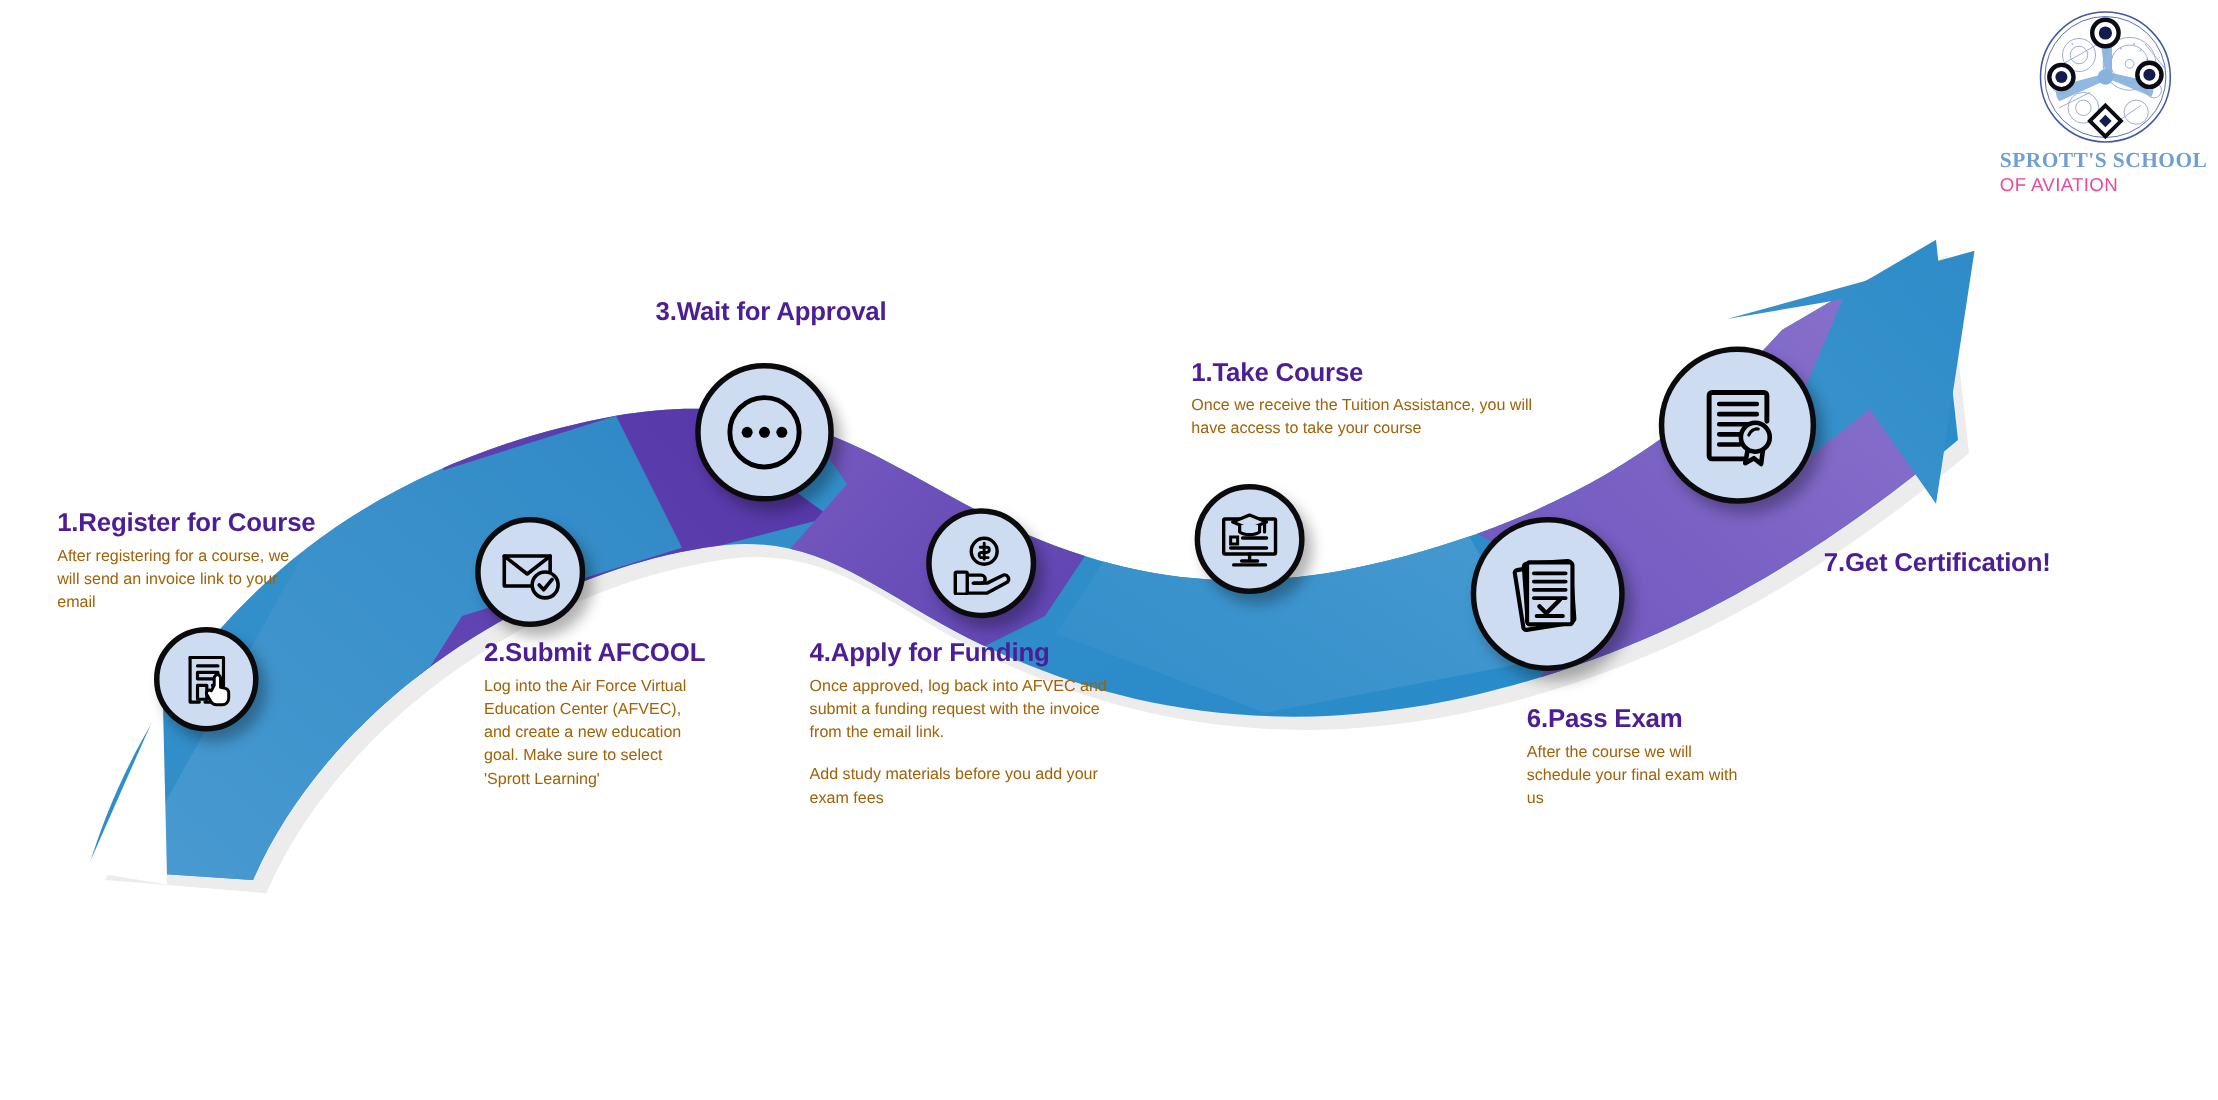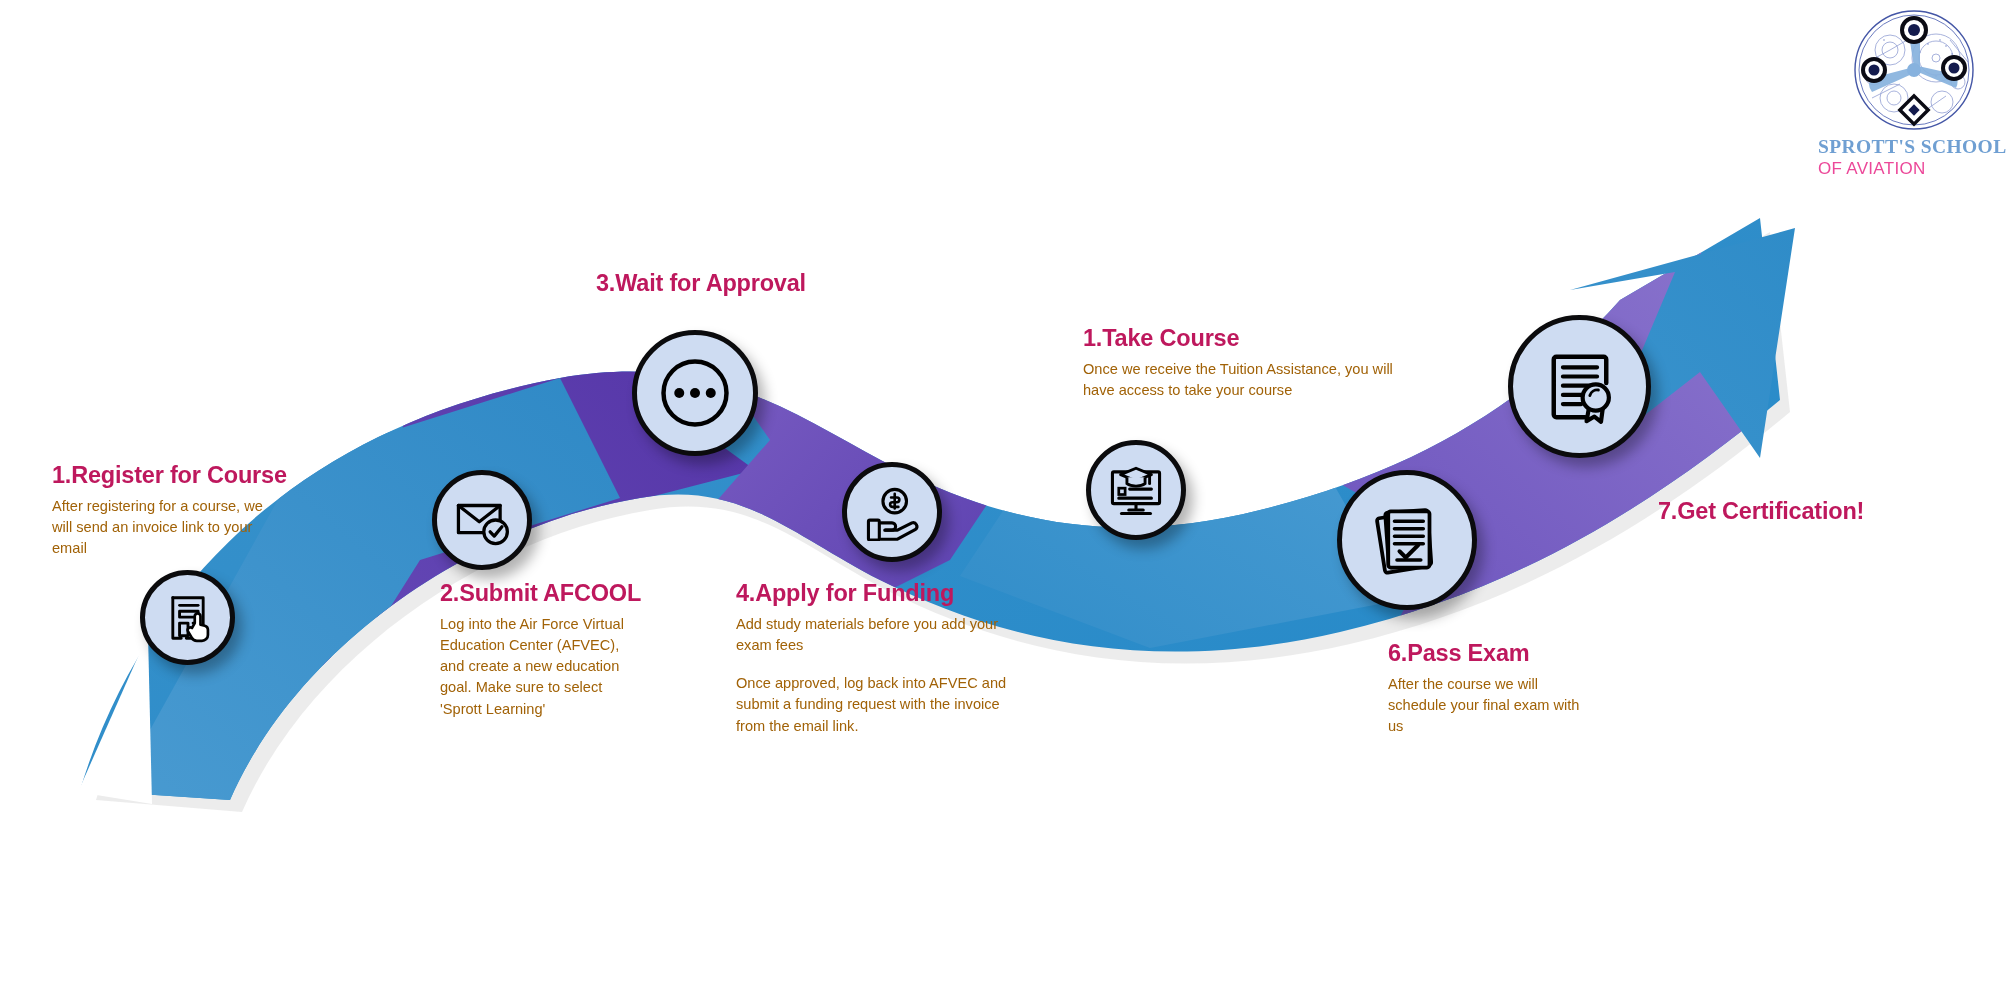--- a/index.html
+++ b/index.html
@@ -74,21 +74,21 @@
   }
   .node svg { display: block; }
   
   .block {
     position: absolute;
   }
   .block h3 {
     margin: 0 0 7px 0;
     font-size: 23.5px;
     font-weight: 700;
-    color: #be185d;
+    color: #4c1d95;
     letter-spacing: -0.2px;
     line-height: 1.15;
     white-space: nowrap;
   }
   .block p {
     margin: 0;
     font-size: 14.6px;
     font-weight: 400;
     color: #a16207;
     line-height: 1.45;
@@ -293,22 +293,22 @@
     <svg width="58" height="58" viewBox="0 0 64 64">
       <circle cx="35" cy="20" r="13" fill="none" stroke="#000" stroke-width="3.4"></circle>
       <path d="M35 12 v16 M31 16 h6.5 a2.6 2.6 0 0 1 0 5.2 h-5 a2.6 2.6 0 0 0 0 5.2 H39" fill="none" stroke="#000" stroke-width="2.9" stroke-linecap="round" stroke-linejoin="round"></path>
       <path d="M20 44 h12 a4 4 0 0 1 0 8 h-7" fill="none" stroke="#000" stroke-width="3.4" stroke-linecap="round" stroke-linejoin="round"></path>
       <path d="M24 52 h14 l16 -8 a4.2 4.2 0 0 1 4 7.2 L38 62 H20" fill="none" stroke="#000" stroke-width="3.4" stroke-linecap="round" stroke-linejoin="round"></path>
       <rect x="6" y="41" width="12" height="22" rx="1.5" fill="none" stroke="#000" stroke-width="3.4"></rect>
     </svg>
   </div>
   <div class="block" style="left:736px; top:580px; width:282px;">
     <h3>4.Apply for Funding</h3>
+    <p>Once approved, log back into AFVEC and submit a funding request with the invoice from the email link.</p>
     <p>Add study materials before you add your exam fees</p>
-    <p>Once approved, log back into AFVEC and submit a funding request with the invoice from the email link.</p>
   </div>
 
   <div class="block" style="left:1083px; top:325px; width:310px;">
     <h3>1.Take Course</h3>
     <p>Once we receive the Tuition Assistance, you will have access to take your course</p>
   </div>
   <div class="node" style="left:1086px; top:440px; width:100px; height:100px;">
     <svg width="58" height="58" viewBox="0 0 64 64">
       <rect x="6" y="12" width="52" height="35" rx="1.5" fill="none" stroke="#000" stroke-width="3.4"></rect>
       <path d="M24 54 h16 M32 47 v7" fill="none" stroke="#000" stroke-width="3.4" stroke-linecap="round"></path>

